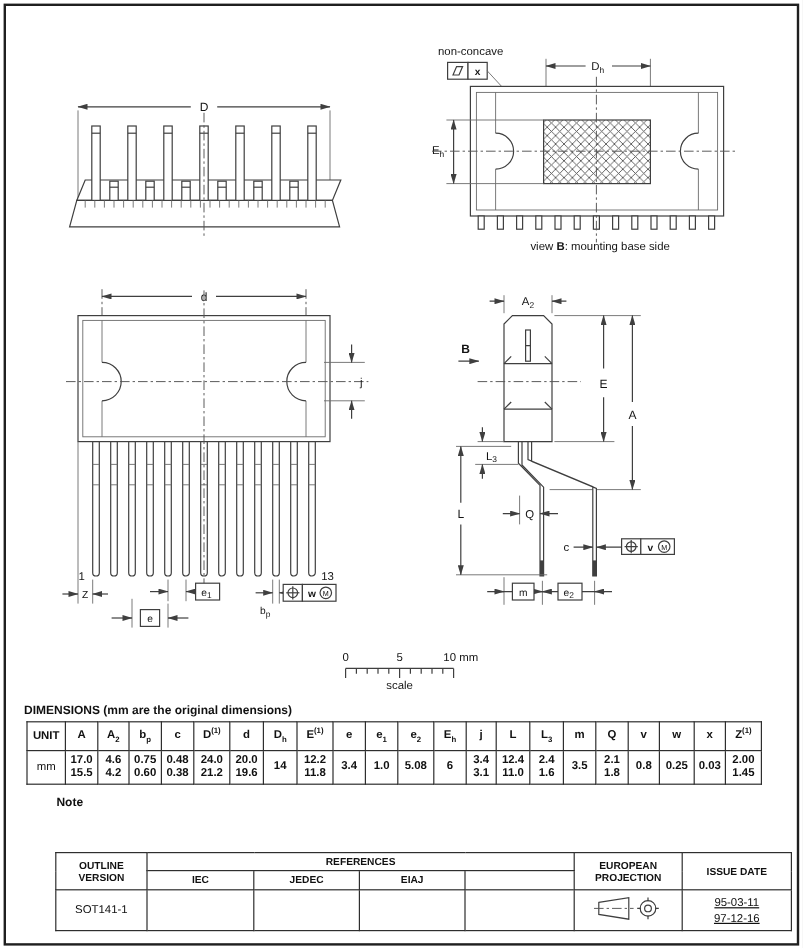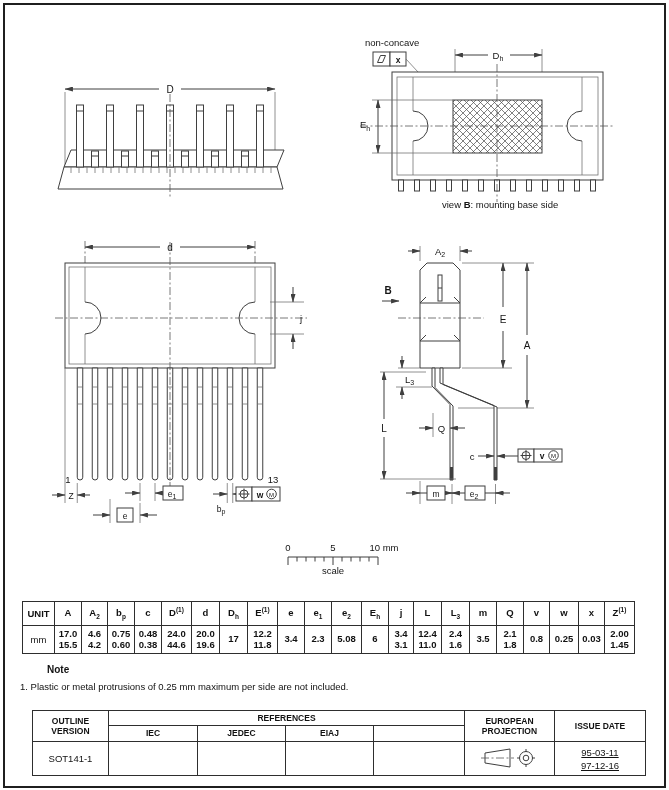--- a/index.html
+++ b/index.html
@@ -26,21 +26,21 @@
   .dimtab th,.dimtab td{border:1px solid #2e2e2e;text-align:center;vertical-align:middle;
       padding:0;font-size:9.5px;color:#111;}
   .dimtab th{font-weight:bold;height:23px;}
   .dimtab td{height:27px;}
   .dimtab sub,.dimtab sup{font-size:6.5px;}
   .pre{white-space:pre-line;line-height:1.15;font-weight:bold;}
   
   .notehead{position:absolute;left:20px;top:664px;font-size:10px;font-weight:bold;margin-left:27px;}
   .noteitem{position:absolute;left:20px;top:681px;font-size:9.5px;}
   
-  .foottab{position:absolute;left:32px;top:710px;border-collapse:collapse;table-layout:fixed;}
+  .foottab{position:absolute;left:46px;top:710px;border-collapse:collapse;table-layout:fixed;}
   .foottab th,.foottab td{border:1px solid #2e2e2e;text-align:center;vertical-align:middle;
       padding:0;color:#111;}
   .foottab th{font-size:8.5px;font-weight:bold;line-height:1.2;}
   .foottab td{font-size:9.5px;}
   .strike{text-decoration:line-through;}
   .datecell div{line-height:13px;text-decoration:underline;}
 </style>
 </head>
 <body>
 
@@ -352,20 +352,21 @@
   <svg class="abs" style="left:280px;top:540px" width="130" height="40" viewBox="0 0 130 40">
     <text class="am" x="8" y="11">0</text>
     <text class="am" x="53" y="11">5</text>
     <text class="am" x="104" y="11">10 mm</text>
     <line class="ln" x1="8" y1="17" x2="98" y2="17"></line>
     <path class="ln" d="M8,17v8M53,17v8M98,17v8"></path>
     <path class="ln" d="M17,17v4.5M26,17v4.5M35,17v4.5M44,17v4.5M62,17v4.5M71,17v4.5M80,17v4.5M89,17v4.5"></path>
     <text class="am" x="53" y="34">scale</text>
   </svg>
 
+  <div class="dimtitle">DIMENSIONS (mm are the original dimensions)</div>
 
   <table class="dimtab">
     <colgroup>
       <col style="width:32px">
         <col style="width:27px">
         <col style="width:26px">
         <col style="width:27px">
       <col style="width:27px">
         <col style="width:30px">
         <col style="width:28px">
@@ -414,28 +415,28 @@
       <td>mm</td>
       <td class="pre">17.0
 15.5</td>
       <td class="pre">4.6
 4.2</td>
       <td class="pre">0.75
 0.60</td>
       <td class="pre">0.48
 0.38</td>
       <td class="pre">24.0
-44.6</td>
+21.2</td>
       <td class="pre">20.0
 19.6</td>
-      <td class="pre">17</td>
+      <td class="pre">14</td>
       <td class="pre">12.2
 11.8</td>
       <td class="pre">3.4</td>
-      <td class="pre">2.3</td>
+      <td class="pre">1.0</td>
       <td class="pre">5.08</td>
       <td class="pre">6</td>
       <td class="pre">3.4
 3.1</td>
       <td class="pre">12.4
 11.0</td>
       <td class="pre">2.4
 1.6</td>
       <td class="pre">3.5</td>
       <td class="pre">2.1
@@ -443,21 +444,20 @@
       <td class="pre">0.8</td>
       <td class="pre">0.25</td>
       <td class="pre">0.03</td>
       <td class="pre">2.00
 1.45</td>
     </tr>
   </tbody>
     </table>
 
   <div class="notehead">Note</div>
-  <div class="noteitem">1. Plastic or metal protrusions of 0.25 mm maximum per side are not included.</div>
 
   <table class="foottab">
     <colgroup>
       <col style="width:76px">
         <col style="width:89px">
         <col style="width:88px">
         <col style="width:88px">
       <col style="width:91px">
         <col style="width:90px">
         <col style="width:91px">

